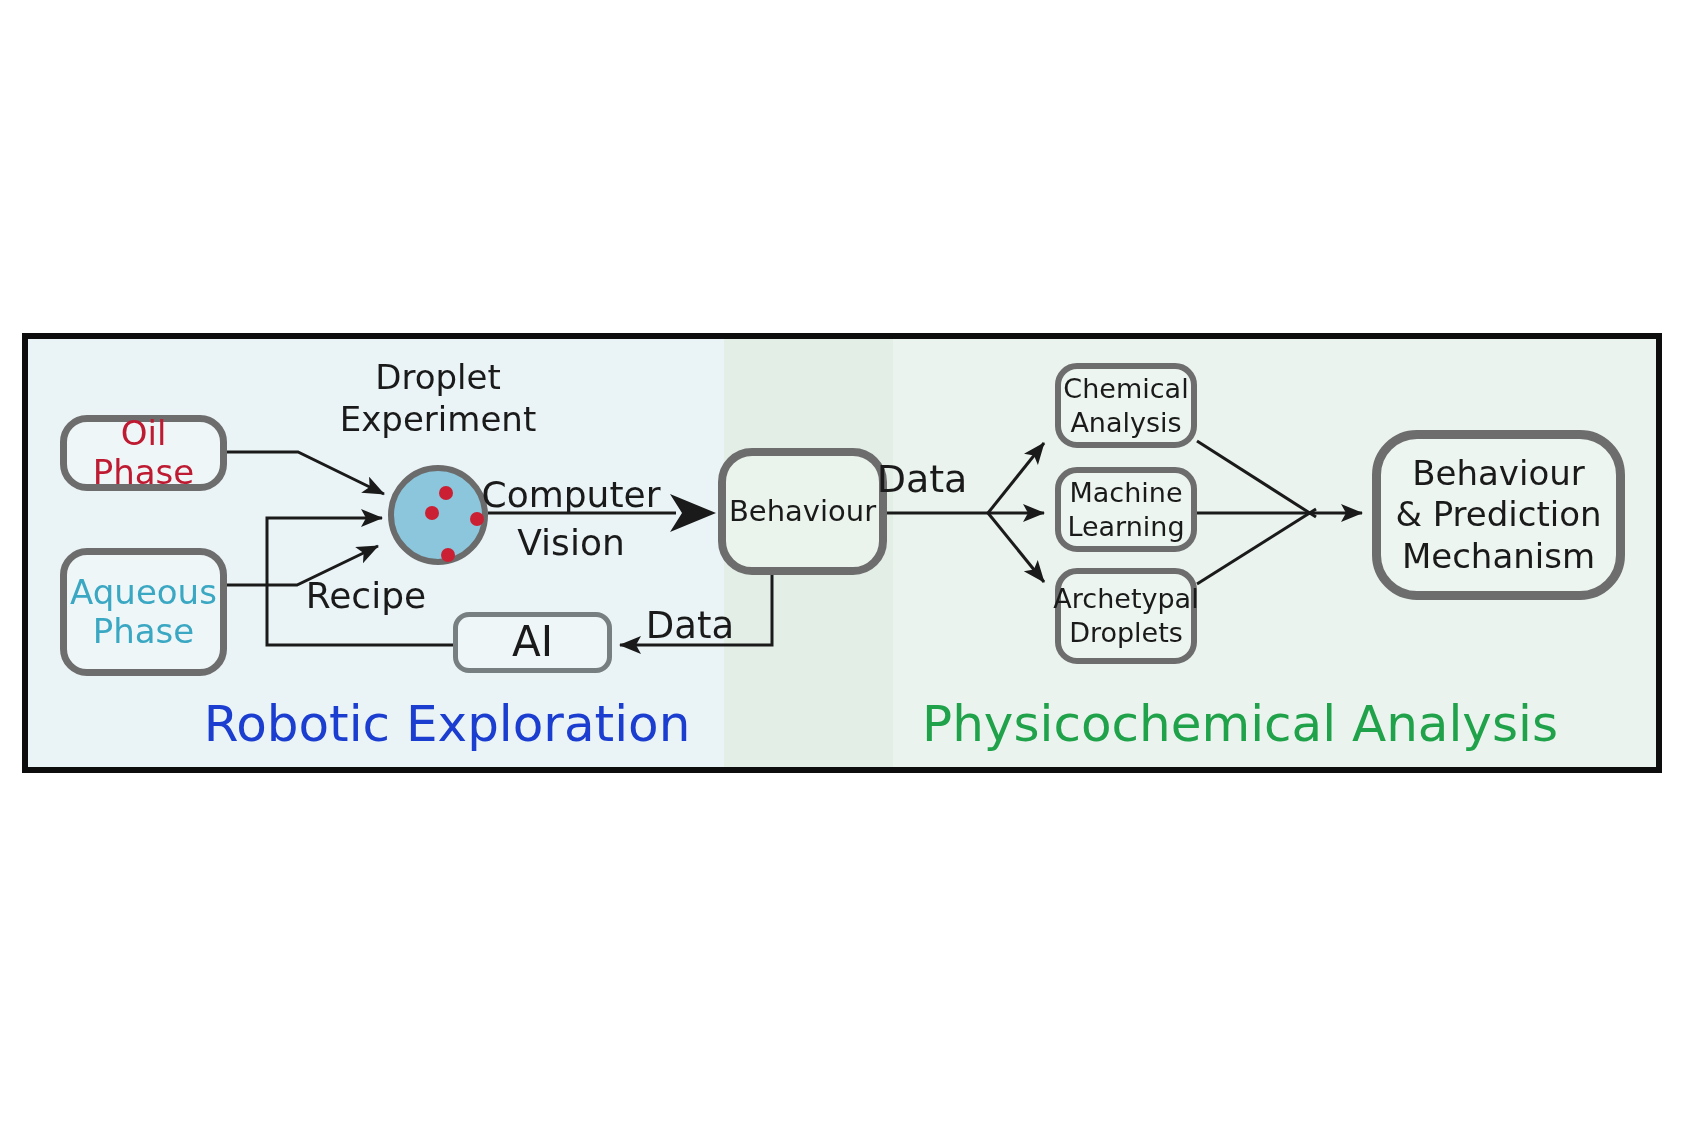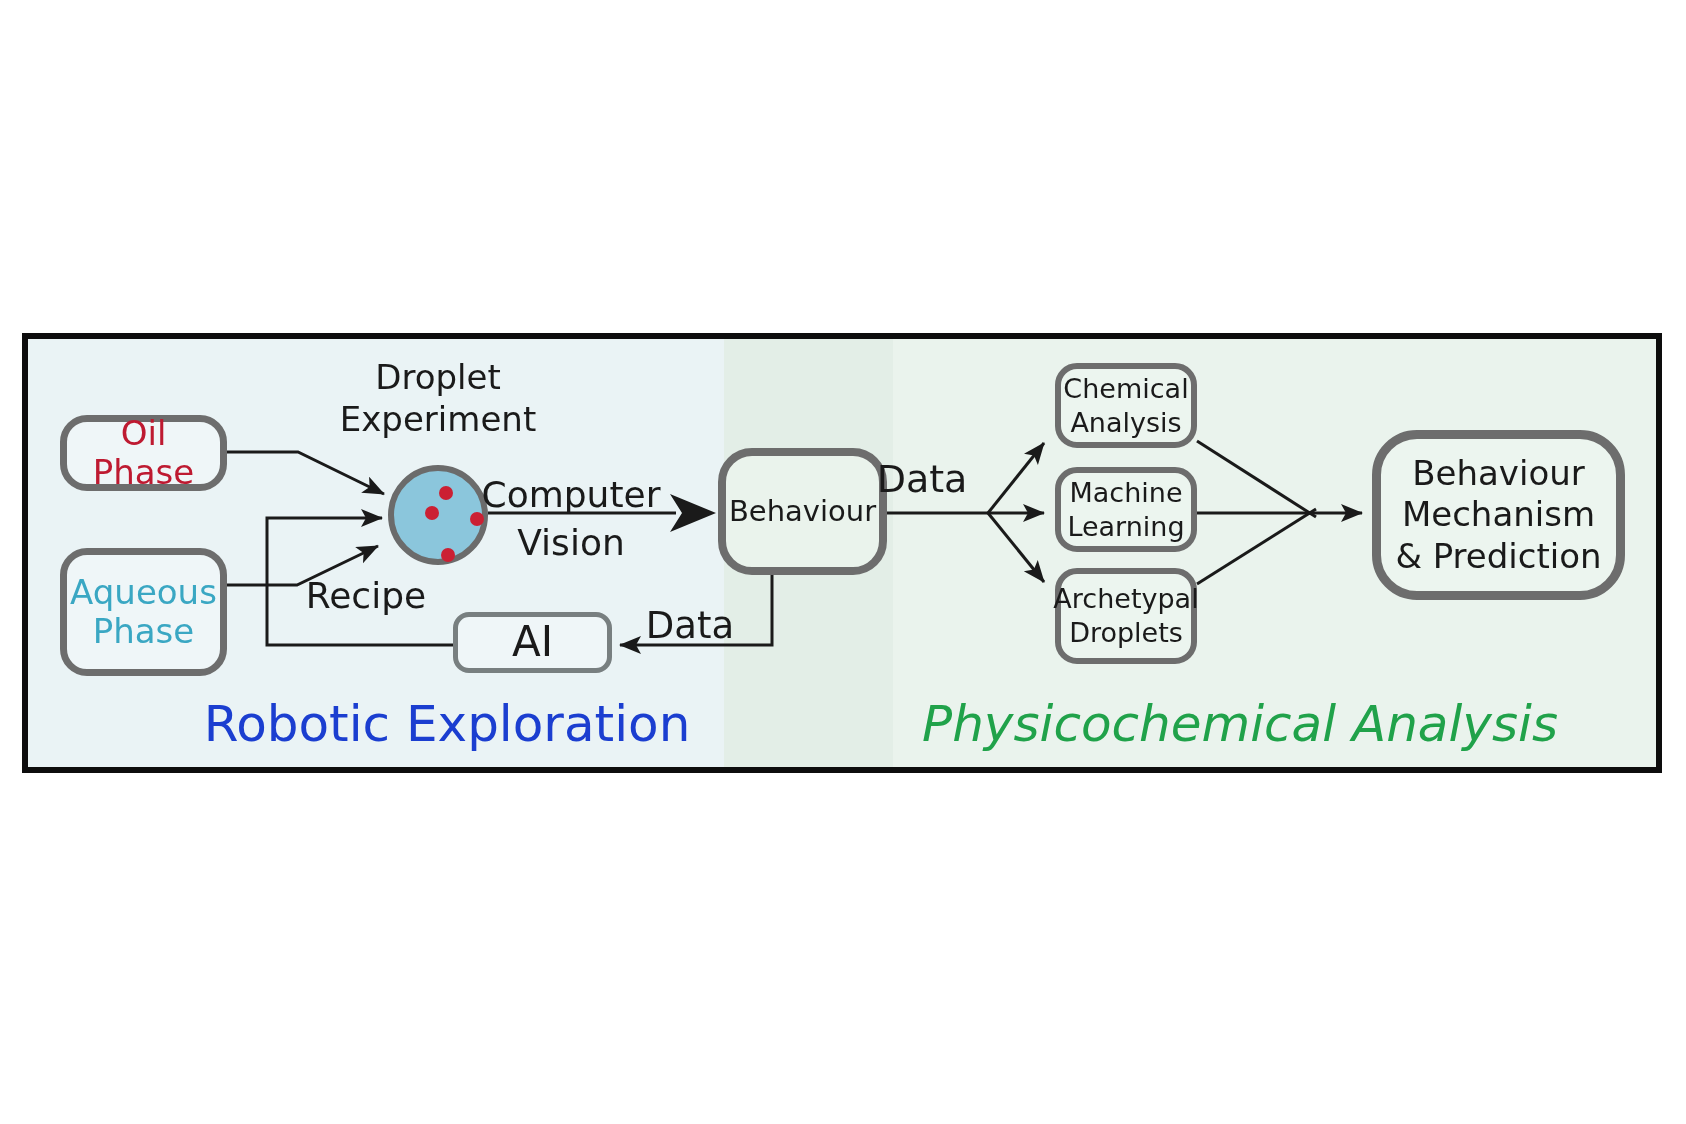--- a/index.html
+++ b/index.html
@@ -37,21 +37,21 @@
   .dot{position:absolute;width:14px;height:14px;border-radius:50%;background:var(--dot-color,#cb2033);}
   .lbl{position:absolute;text-align:center;line-height:1.3;}
   .lbl span{display:block;white-space:nowrap;}
   .droplet-lbl{left:288px;top:356px;width:300px;font-size:34px;line-height:1.24;}
   .cv-lbl{left:446px;top:471px;width:250px;font-size:36px;line-height:1.33;}
   .data-right{left:847px;top:455px;width:150px;font-size:38px;}
   .data-left{left:615px;top:602px;width:150px;font-size:37px;}
   .recipe-lbl{left:291px;top:573px;width:150px;font-size:36px;}
   .title{position:absolute;top:695px;font-size:50px;white-space:nowrap;text-align:center;}
   .robotic{left:197px;width:500px;color:var(--robotic-color,#1b3ed0);}
-  .physico{left:920px;width:640px;color:var(--physico-color,#20a24a);font-style:italic;}
+  .physico{left:920px;width:640px;color:var(--physico-color,#20a24a);}
 </style>
 </head>
 <body>
 
 <div class="page">
 
   <div class="frame">
     <div class="bg bg-left"></div>
     <div class="bg bg-band"></div>
     <div class="bg bg-right"></div>
@@ -129,20 +129,20 @@
     <span>Learning</span>
   </div>
 
   <div class="node green-fill smallgreen arcbox">
     <span>Archetypal</span>
     <span>Droplets</span>
   </div>
 
   <div class="node green-fill mechanism">
     <span>Behaviour</span>
+    <span>&amp; Prediction</span>
     <span>Mechanism</span>
-    <span>&amp; Prediction</span>
   </div>
 
   <div class="title robotic">Robotic Exploration</div>
   <div class="title physico">Physicochemical Analysis</div>
 
 </div>
 
 </body></html>

